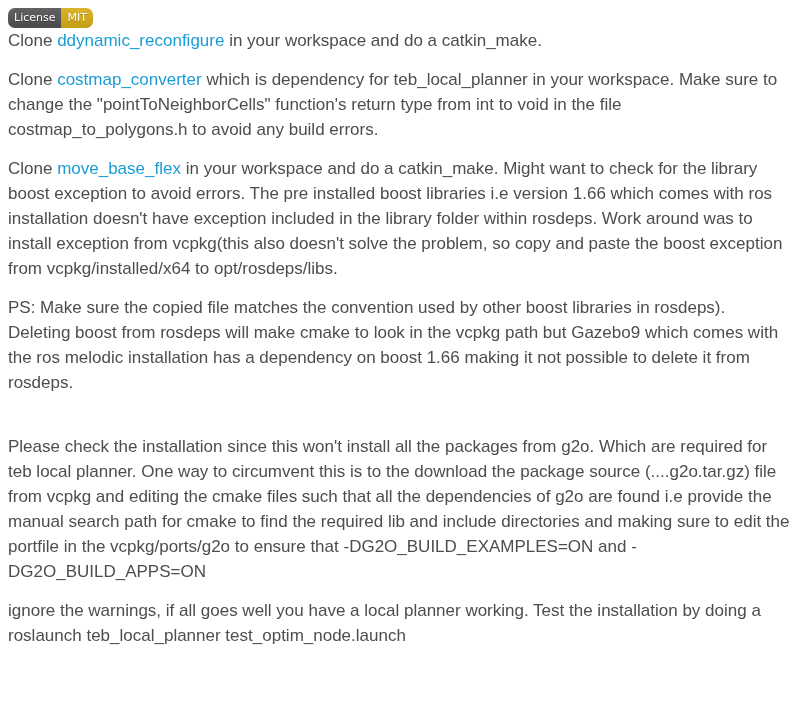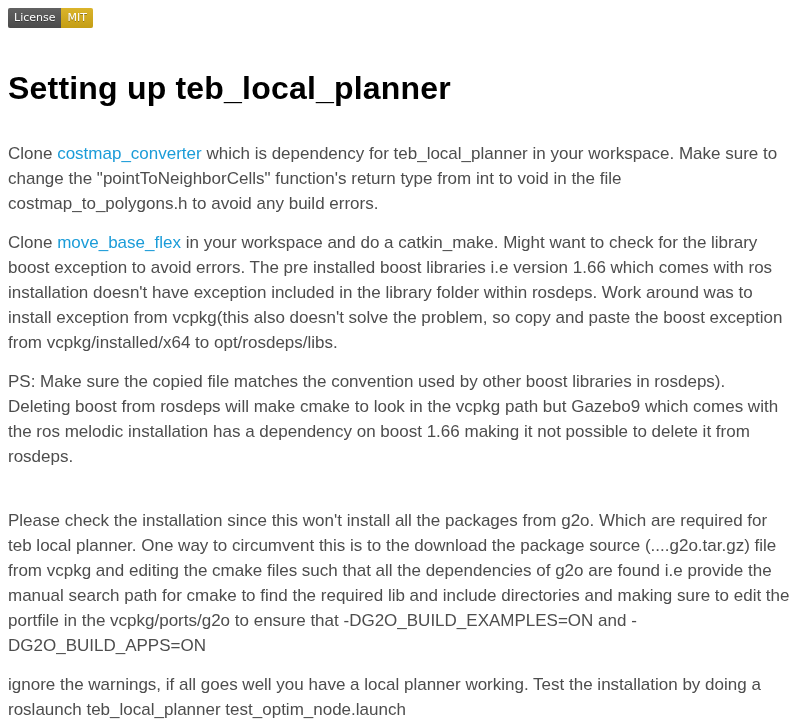--- a/index.html
+++ b/index.html
@@ -15,21 +15,21 @@
     width:800px;
     min-height:721px;
     font-family:"Liberation Sans", sans-serif;
     color:var(--text-color);
     padding:8px;
   }
   .badge-row{margin:0;line-height:0;}
   .badge{
     display:inline-flex;
     height:20px;
-    border-radius:2px;
+    border-radius:7px;
     overflow:hidden;
     font-family:"DejaVu Sans", sans-serif;
     font-size:11px;
     color:#ffffff;
     text-decoration:none;
     text-shadow:0 1px 0 rgba(1,1,1,0.3);
     line-height:20px;
     background-image:linear-gradient(180deg, rgba(187,187,187,0.1), rgba(0,0,0,0.1));
   }
   .badge-left{
@@ -66,22 +66,24 @@
 
 <main>
 
   <p class="badge-row">
     <a class="badge">
       <span class="badge-left">License</span>
       <span class="badge-right">MIT</span>
     </a>
   </p>
 
-  <h1>Setting up teb_local_planner</h1>
 
+  <p>
+    <span>Clone </span><a class="link">ddynamic_reconfigure</a><span> in your workspace and do a catkin_make.</span>
+  </p>
 
   <p>
     <span>Clone </span><a class="link">costmap_converter</a><span> which is dependency for teb_local_planner in your workspace. Make sure to change the "pointToNeighborCells" function's return type from int to void in the file costmap_to_polygons.h to avoid any build errors.</span>
   </p>
 
   <p>
     <span>Clone </span><a class="link">move_base_flex</a><span> in your workspace and do a catkin_make. Might want to check for the library boost exception to avoid errors. The pre installed boost libraries i.e version 1.66 which comes with ros installation doesn't have exception included in the library folder within rosdeps. Work around was to install exception from vcpkg(this also doesn't solve the problem, so copy and paste the boost exception from vcpkg/installed/x64 to opt/rosdeps/libs.</span>
   </p>
 
   <p>

